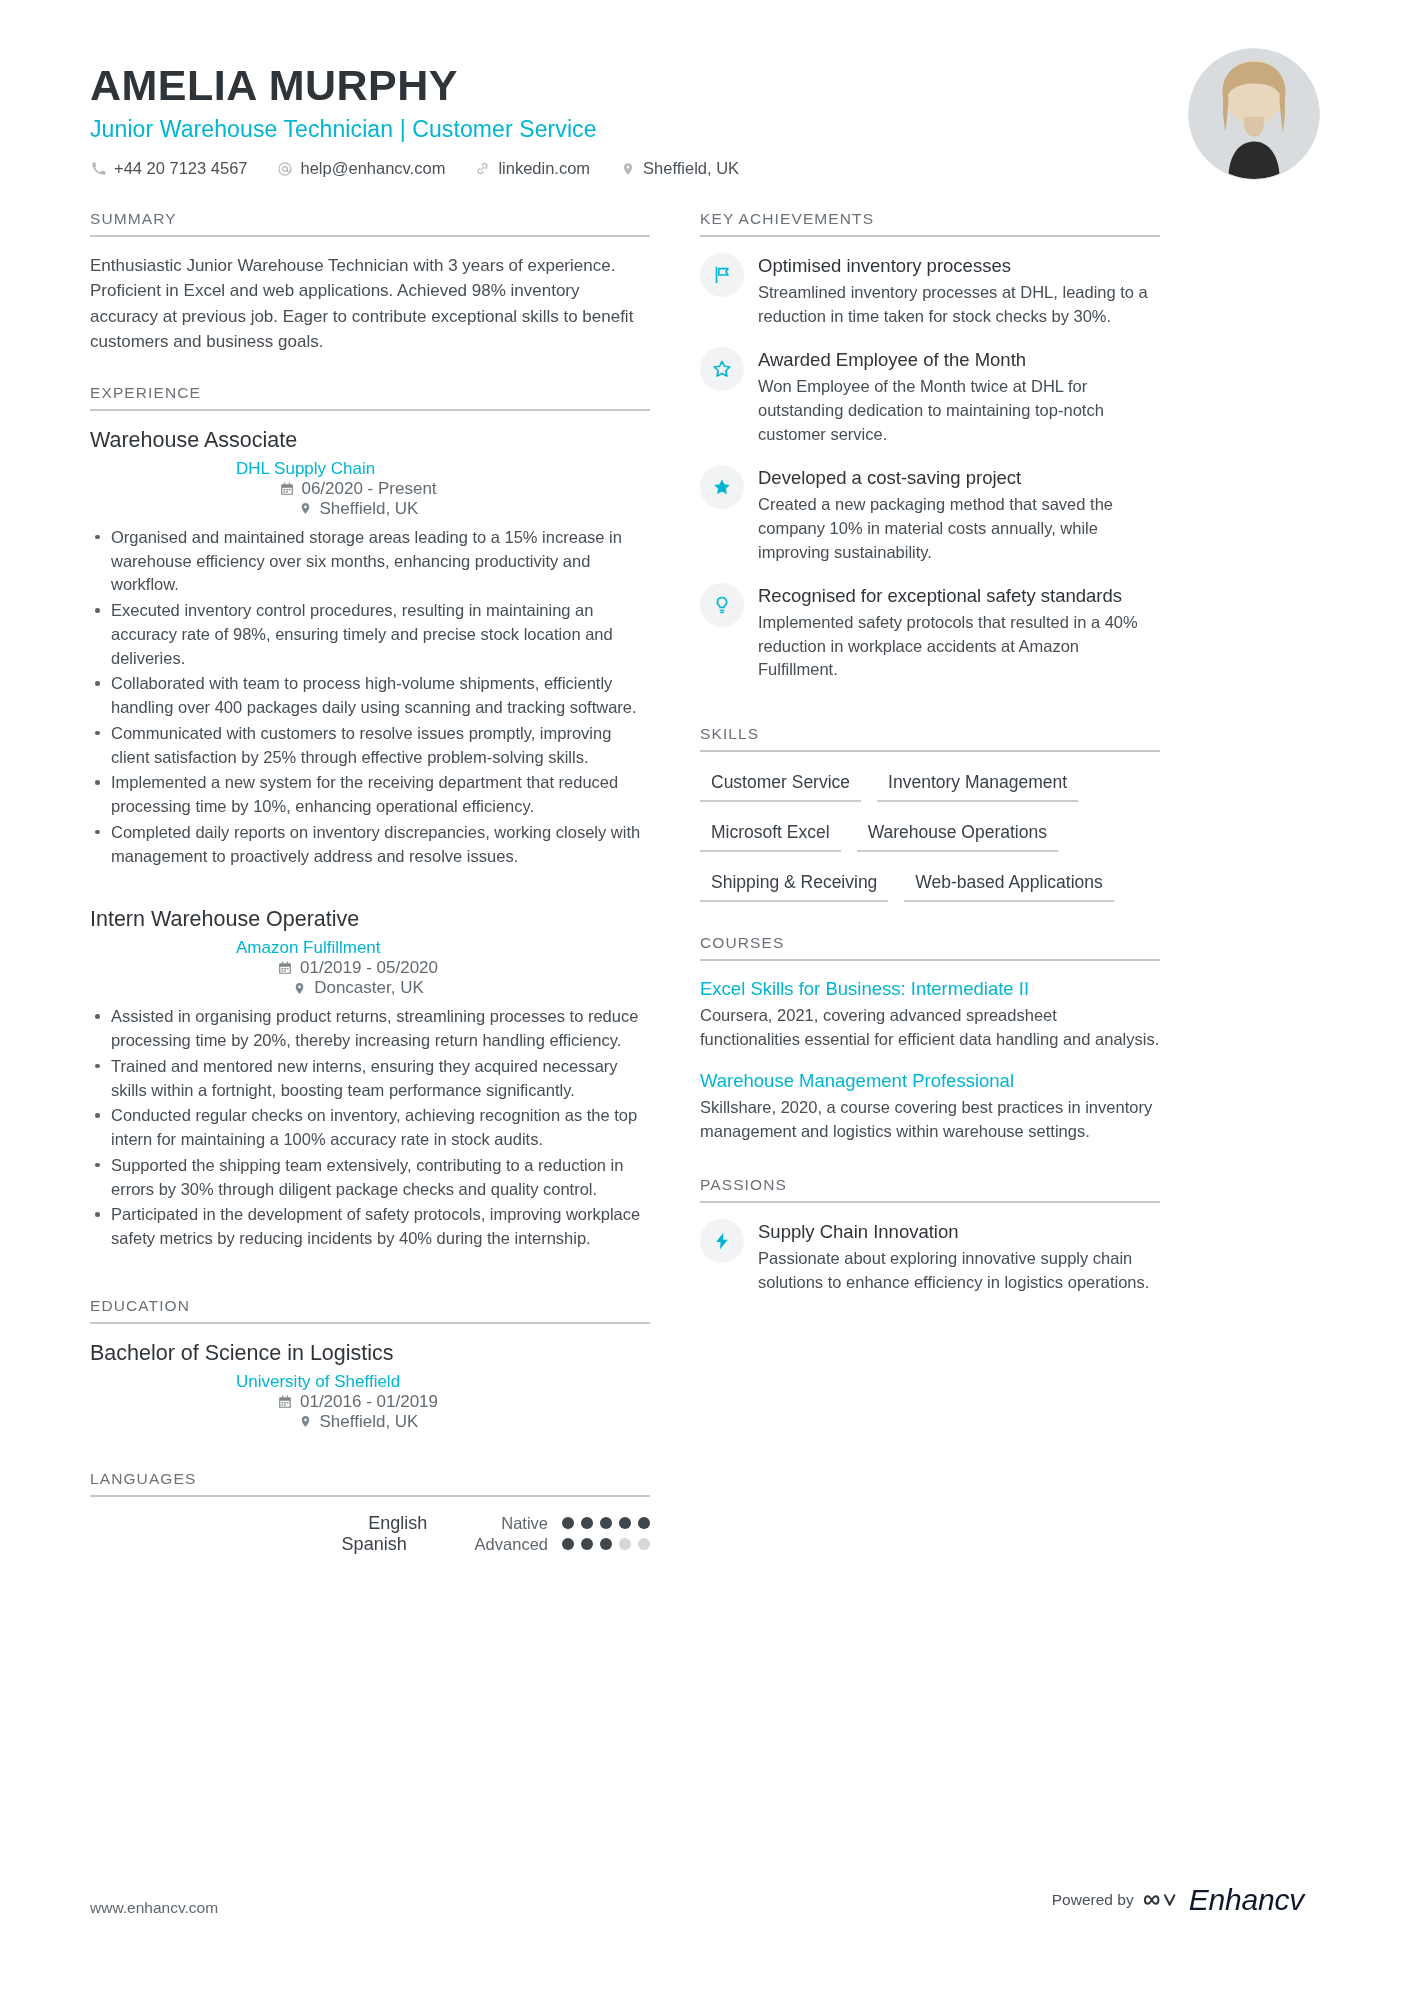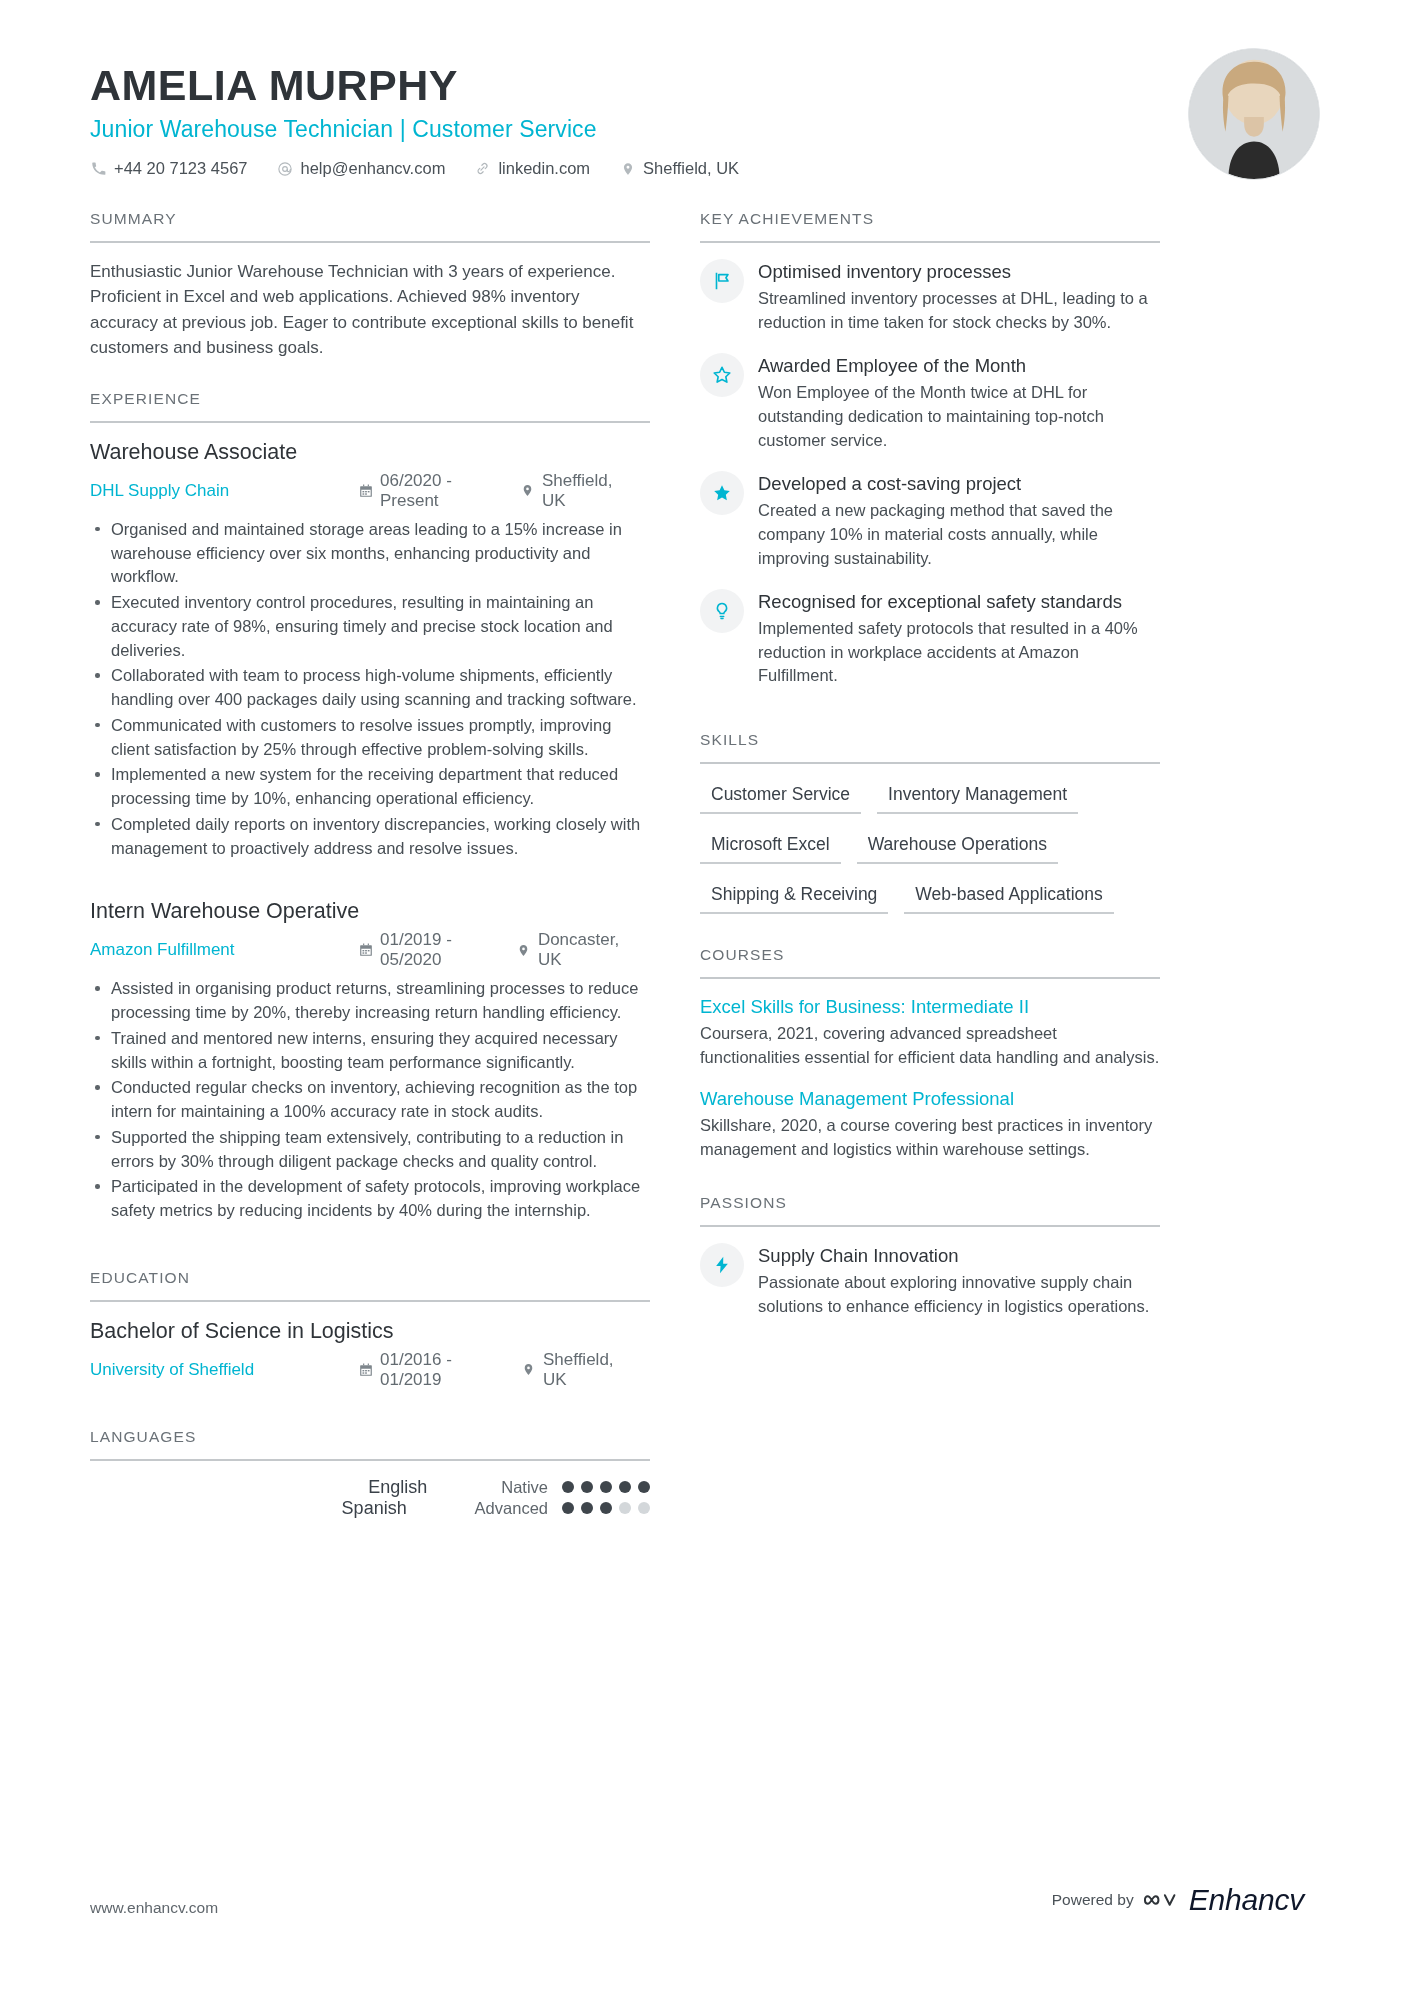--- a/index.html
+++ b/index.html
@@ -42,35 +42,35 @@
   
   .columns { display:flex; padding:0 90px; margin-top:32px; }
   .col-left { width:560px; flex:none; }
   .col-gap { width:50px; flex:none; }
   .col-right { width:460px; flex:none; }
 
   
   .section { margin-bottom:0; }
   .sec-head {
     font-size:15.5px; letter-spacing:1.1px; color:#6a7177;
-    text-transform:uppercase; padding-bottom:13px;
+    text-transform:uppercase; padding-bottom:7px;
     border-bottom:2px solid #c4c8cb;
   }
   .sec-body { padding-top:16px; }
 
   
   .summary-text { font-size:17px; line-height:1.48; color:#474e54; }
 
   
   .entry { margin-bottom:22px; }
   .entry-title {
     font-size:21.5px; color:#2f3439; font-weight:400; line-height:1.3;
     margin-bottom:4px;
   }
-  .entry-meta { display:flex; align-items:center; font-size:17px; margin-bottom:7px; }
+  .entry-meta { display:flex; align-items:center; font-size:17px; margin-bottom:7px;flex-direction:column; }
   .entry-org { color:#00b5d1; flex:none; min-width:268px; }
   .meta-piece { display:flex; align-items:center; color:#636b71; margin-right:24px; }
   .meta-piece .ico {
     width:15px; height:15px; margin-right:7px; display:inline-flex;
     align-items:center; justify-content:center; color:#7e868c; flex:none;
   }
   .bullets { list-style:none; }
   .bullets li {
     position:relative; padding-left:21px; font-size:16.5px;
     line-height:1.44; color:#474e54; margin-bottom:2px;

